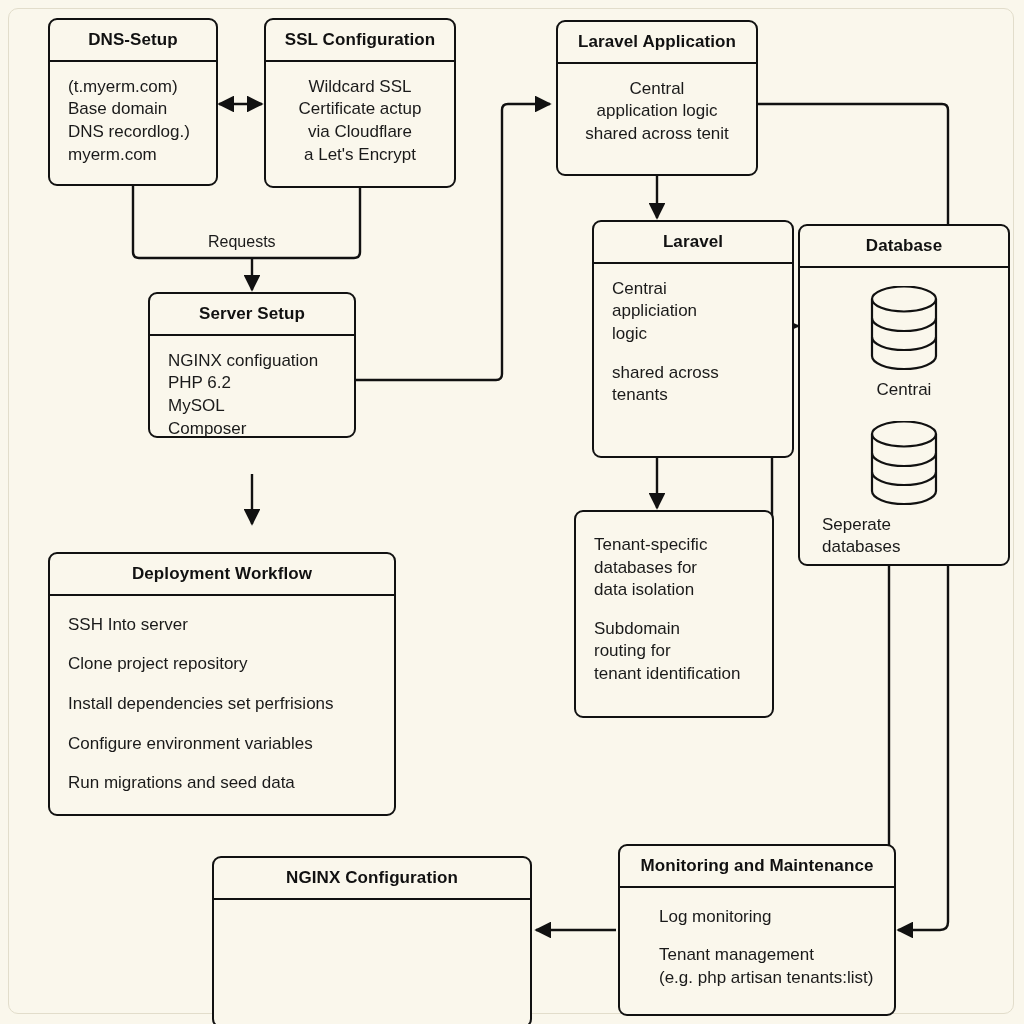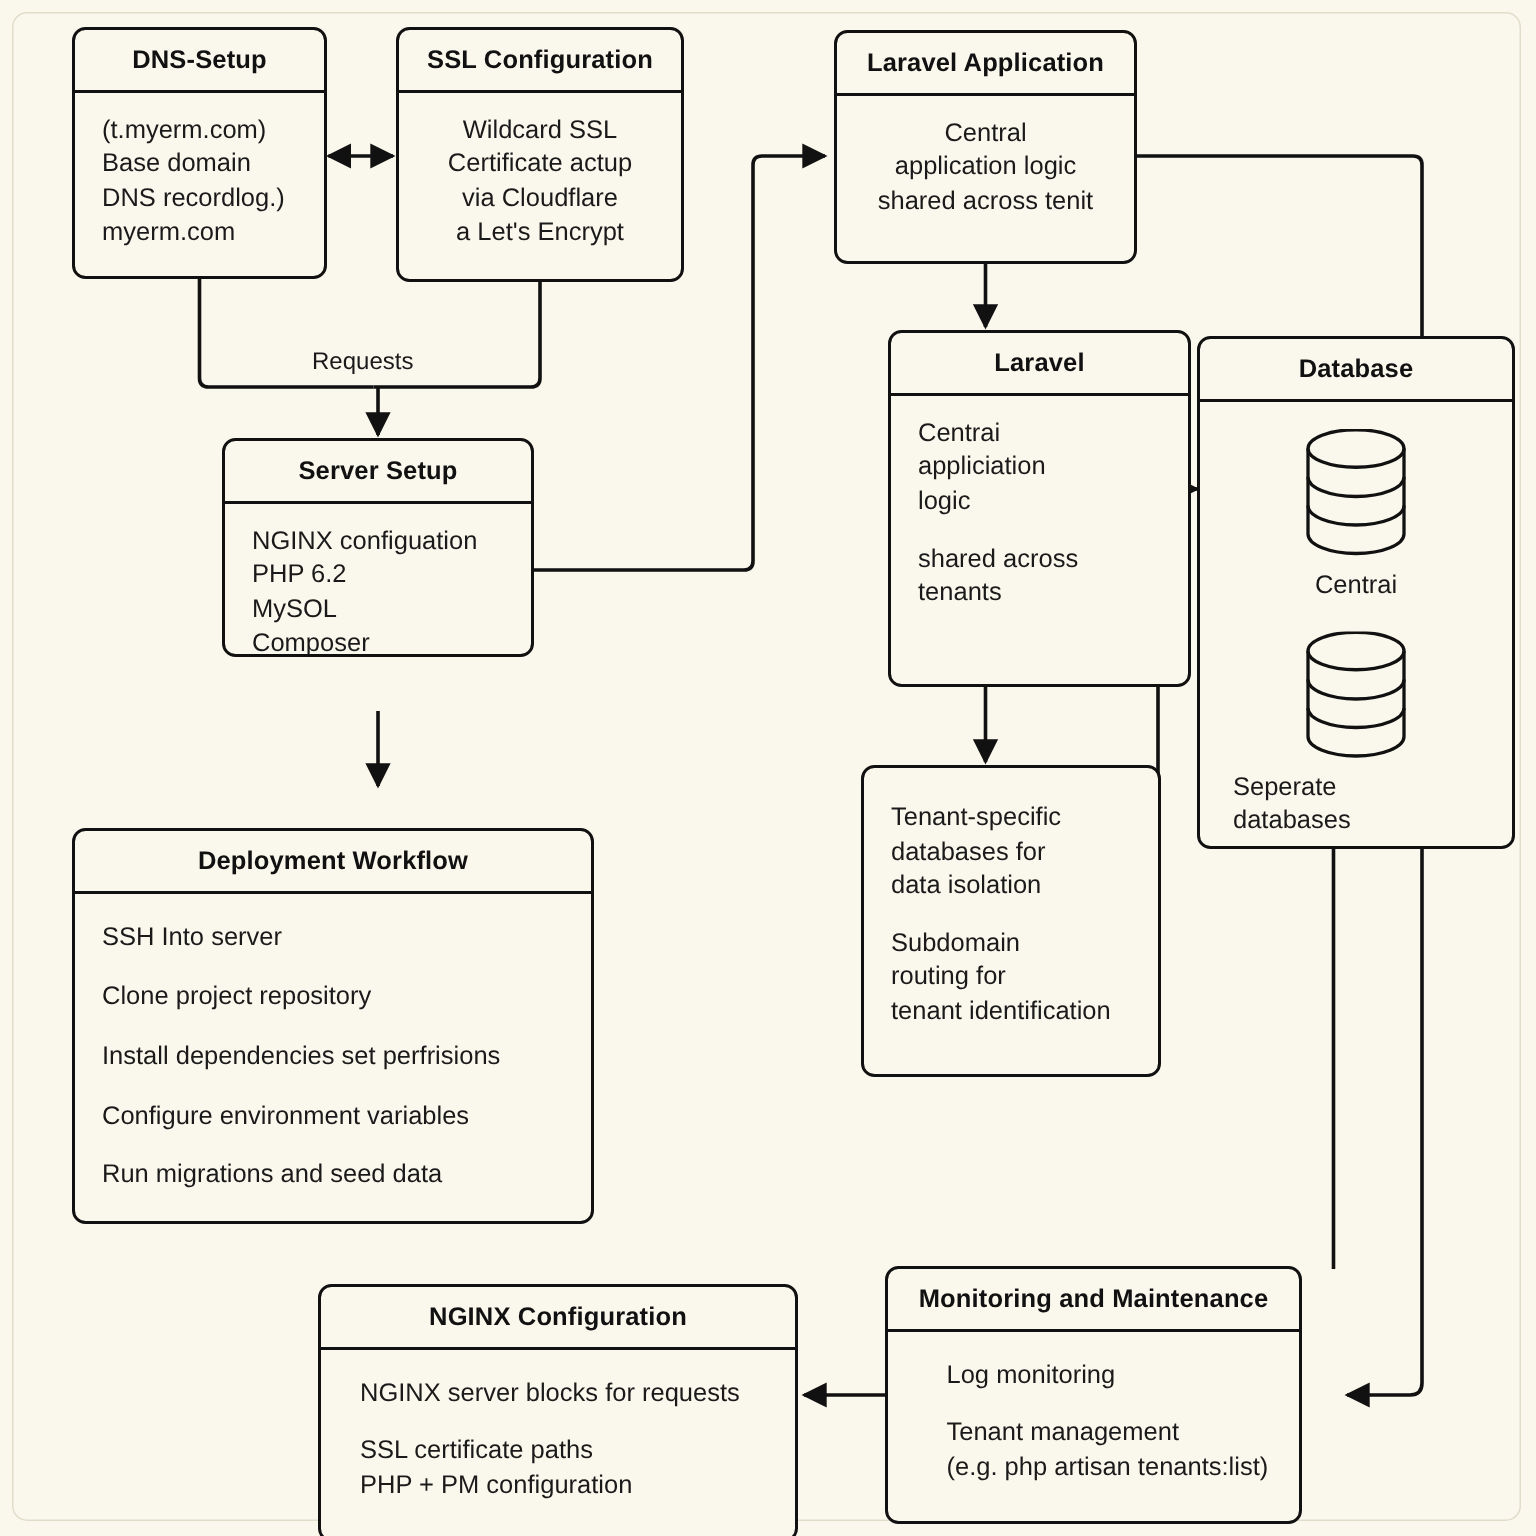--- a/index.html
+++ b/index.html
@@ -240,32 +240,23 @@
       <span class="line">SSH Into server</span>
       <span class="line">Clone project repository</span>
       <span class="line">Install dependencies set perfrisions</span>
       <span class="line">Configure environment variables</span>
       <span class="line">Run migrations and seed data</span>
     </div>
   </div>
 
   <div class="node" style="left:212px; top:844px; width:320px; height:172px;margin-top:12px;">
     <div class="node-title">NGINX Configuration</div>
-    <div class="node-body" style="padding-left:26px; padding-top:18px;">
-      <span class="para">
-        <span class="line">NGINX server blocks for requests</span>
-      </span>
-      <span class="para">
-        <span class="line">SSL certificate paths</span>
-        <span class="line">PHP + PM configuration</span>
-      </span>
-    </div>
-  </div>
-
-  <div class="node" style="left:590px; top:844px; width:278px; height:172px;">
+  </div>
+
+  <div class="node" style="left:618px; top:844px; width:278px; height:172px;">
     <div class="node-title">Monitoring and Maintenance</div>
     <div class="node-body" style="padding-left:39px; padding-top:18px;">
       <span class="para">
         <span class="line">Log monitoring</span>
       </span>
       <span class="para">
         <span class="line">Tenant management</span>
         <span class="line">(e.g. php artisan tenants:list)</span>
       </span>
     </div>

